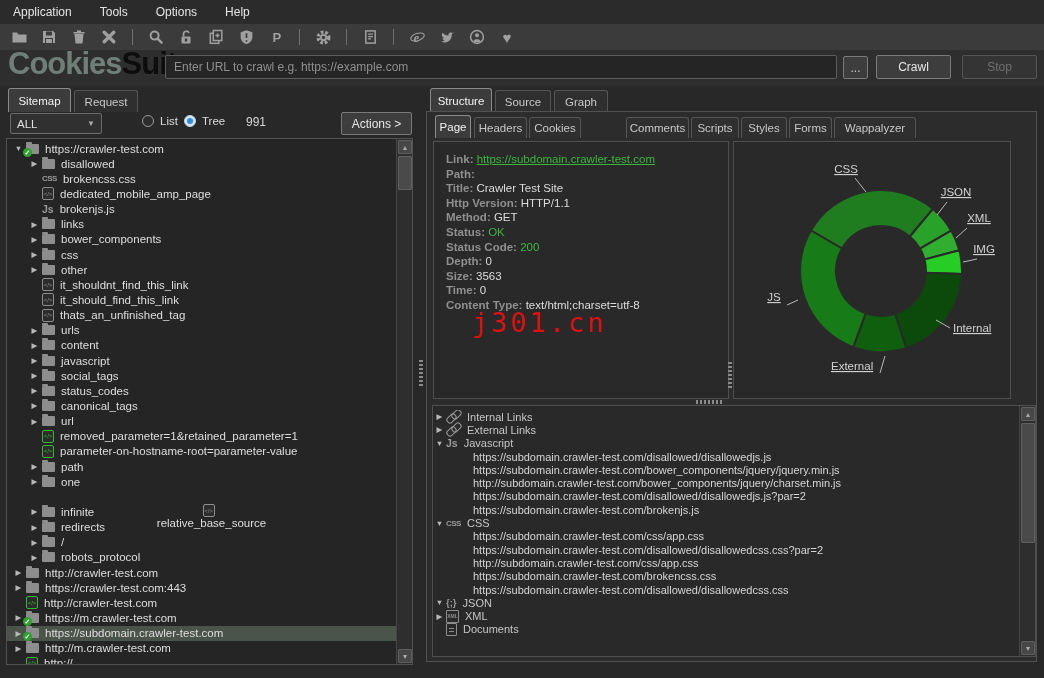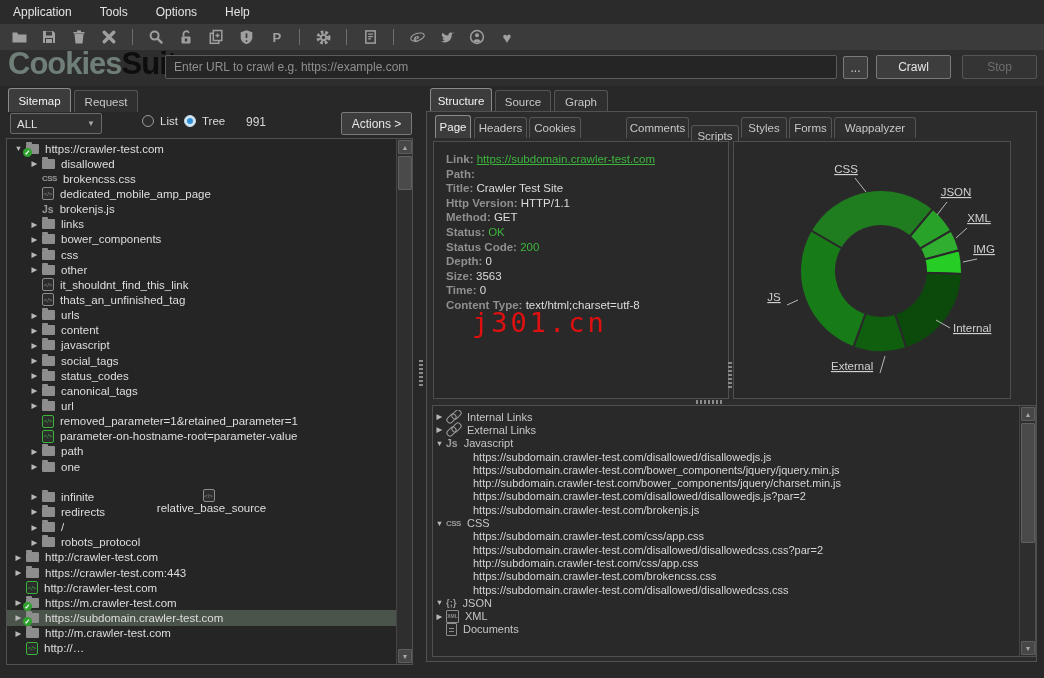--- a/index.html
+++ b/index.html
@@ -289,20 +289,25 @@
         <span>other</span>
       </div>
       <div class="tree-row" style="padding-left: 20px;">
         <span class="t-arrow"></span>
         <span class="icon-code t-icon">&lt;/&gt;</span>
         <span>it_shouldnt_find_this_link</span>
       </div>
       <div class="tree-row" style="padding-left: 20px;">
         <span class="t-arrow"></span>
         <span class="icon-code t-icon">&lt;/&gt;</span>
+        <span>it_should_find_this_link</span>
+      </div>
+      <div class="tree-row" style="padding-left: 20px;">
+        <span class="t-arrow"></span>
+        <span class="icon-code t-icon">&lt;/&gt;</span>
         <span>thats_an_unfinished_tag</span>
       </div>
       <div class="tree-row" style="padding-left: 20px;">
         <span class="t-arrow">▶</span>
         <span class="icon-folder t-icon"></span>
         <span>urls</span>
       </div>
       <div class="tree-row" style="padding-left: 20px;">
         <span class="t-arrow">▶</span>
         <span class="icon-folder t-icon"></span>
@@ -428,21 +433,21 @@
 <div class="tab active" style="left:430px;top:88px;width:62px;height:24px;">Structure</div>
 <div class="tab" style="left:495px;top:90px;width:56px;height:22px;">Source</div>
 <div class="tab" style="left:554px;top:90px;width:54px;height:22px;">Graph</div>
 
 <div class="rp-frame">
   <div class="tab active" style="left:8px;top:3px;width:36px;height:23px;">Page</div>
   <div class="tab" style="left:47px;top:5px;width:53px;height:21px;">Headers</div>
   <div class="tab" style="left:102px;top:5px;width:52px;height:21px;">Cookies</div>
   <div class="tab" style="left:156px;top:5px;width:60px;height:21px;margin-top:44px;">Meta</div>
   <div class="tab" style="left:199px;top:5px;width:63px;height:21px;">Comments</div>
-  <div class="tab" style="left:264px;top:5px;width:48px;height:21px;margin-top:8px;">Scripts</div>
+  <div class="tab" style="left:264px;top:5px;width:48px;height:21px;">Scripts</div>
   <div class="tab" style="left:314px;top:5px;width:46px;height:21px;">Styles</div>
   <div class="tab" style="left:362px;top:5px;width:43px;height:21px;">Forms</div>
   <div class="tab" style="left:407px;top:5px;width:82px;height:21px;">Wappalyzer</div>
 
   <div class="panel-box info-panel">
     <div id="info-fields">
         <div class="info-line"><span class="info-label">Link: </span><span class="info-value link">https://subdomain.crawler-test.com</span></div>
         <div class="info-line"><span class="info-label">Path: </span><span class="info-value plain"></span></div>
         <div class="info-line"><span class="info-label">Title: </span><span class="info-value plain">Crawler Test Site</span></div>
         <div class="info-line"><span class="info-label">Http Version: </span><span class="info-value plain">HTTP/1.1</span></div>

